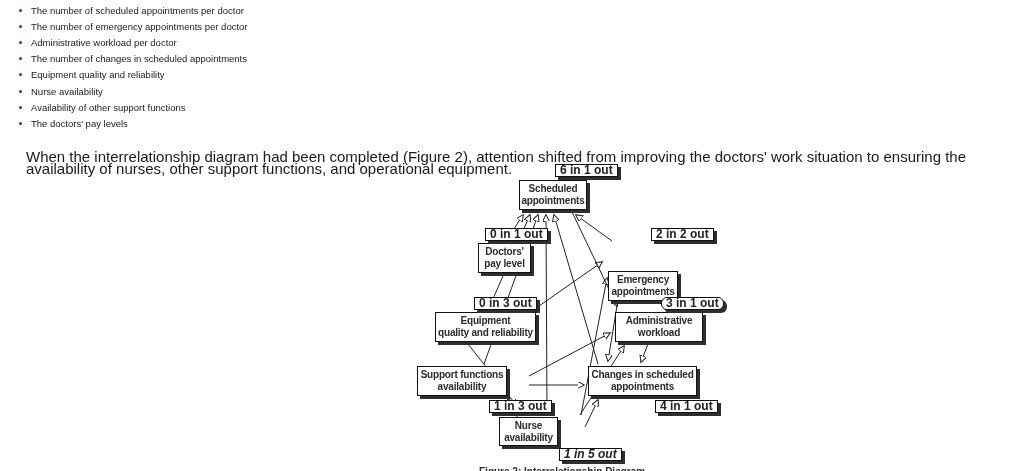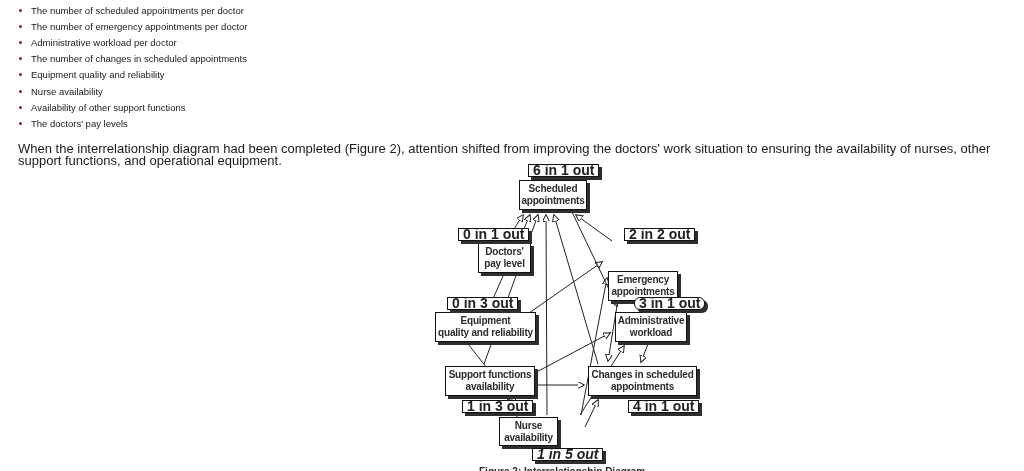--- a/index.html
+++ b/index.html
@@ -15,47 +15,47 @@
     display:flex;align-items:center;height:16.2px;
     font-size:9.5px;color:#1a1a1a;
   }
   .dot{
     width:3px;height:3px;border-radius:50%;
     background:#8b2333;margin:0 9px 0 19px;flex:0 0 auto;
   }
   
   .para{
     position:absolute;left:14px;top:139px;width:990px;
-    font-size:13px;line-height:12px;color:#1a1a1a;margin:4px;
+    font-size:15px;line-height:12px;color:#1a1a1a;margin:12px;
   }
   
   .diagram{position:absolute;left:0;top:0;width:1024px;height:471px;pointer-events:none;}
   .arrows{position:absolute;left:0;top:0;z-index:1;}
   .box{
     position:absolute;z-index:2;box-sizing:border-box;
     background:#ffffff;border:1.5px solid #111;
     box-shadow:3px 3px 0 0 #2e2e2e;
     display:flex;align-items:center;justify-content:center;text-align:center;
     font-weight:bold;font-size:10px;line-height:12px;color:#2b2b2b;
     white-space:pre-line;letter-spacing:-0.2px;
   }
   .badge{
     position:absolute;z-index:3;box-sizing:border-box;
     background:#ffffff;border:1.5px solid #111;
     box-shadow:3px 3px 0 0 #2e2e2e;
-    font-weight:bold;font-size:14px;line-height:9px;color:#222;
-    padding:1px 4px;white-space:nowrap;
+    font-weight:bold;font-size:12px;line-height:9px;color:#222;
+    padding:1px 4px;white-space:nowrap;margin-left:27px;
   }
   
   .n-scheduled{left:519px;top:180px;width:68px;height:30px;}
   .n-doctors  {left:478px;top:243px;width:53px;height:30px;}
   .n-emergency{left:608px;top:243px;width:70px;height:30px;margin-top:28px;}
   .n-equipment{left:416px;top:312px;width:101px;height:30px;margin-left:19px;}
-  .n-admin    {left:615px;top:312px;width:72px;height:30px;}
-  .n-support  {left:445px;top:366px;width:90px;height:30px;}
+  .n-admin    {left:615px;top:312px;width:88px;height:30px;}
+  .n-support  {left:417px;top:366px;width:90px;height:30px;}
   .n-changes  {left:588px;top:366px;width:109px;height:30px;}
   .n-nurse    {left:499px;top:417px;width:59px;height:29px;}
   
   .b-scheduled{left:528px;top:164px;}
   .b-doctors  {left:458px;top:228px;}
   .b-emergency{left:624px;top:228px;}
   .b-equipment{left:447px;top:297px;}
   .b-admin    {left:634px;top:297px;border-radius:6px;}
   .b-support  {left:462px;top:400px;}
   .b-changes  {left:628px;top:400px;}

